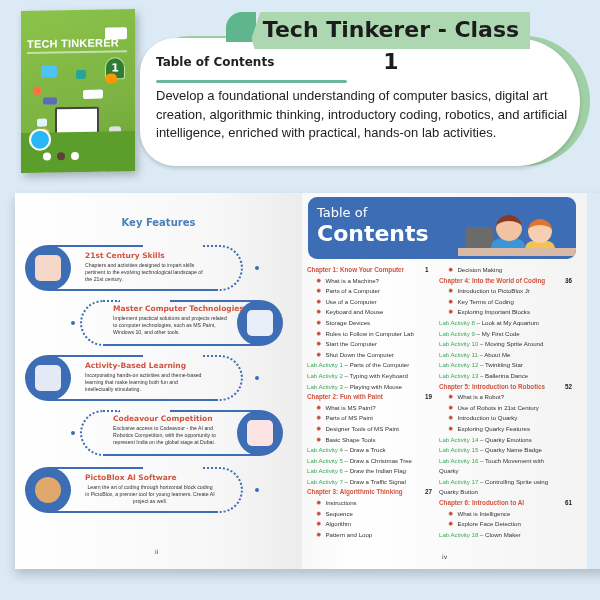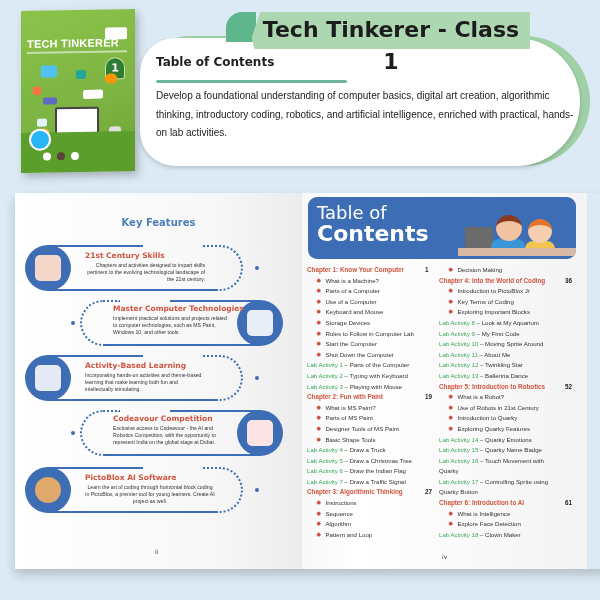--- a/index.html
+++ b/index.html
@@ -61,21 +61,21 @@
     box-shadow: 0 2px 4px rgba(0,0,0,0.18);
   }
   .banner-heading {
     position: absolute; left: 156px; top: 55px; font-size: 12px; font-weight: bold; color: #1f1f1f;
   }
   .banner-underline {
     position:absolute; left:156px; top:80px; width:191px; height:3px; background:#6fb79a; border-radius:2px;
   }
   .banner-desc {
     position: absolute; left: 156px; top: 87px; width: 420px;
-    font-family: "Liberation Sans", sans-serif; font-size: 10px; line-height: 18.5px; color: #222;
+    font-family: "Liberation Sans", sans-serif; font-size: 13px; line-height: 18.5px; color: #222;
   }
 
   
   .spread {
     position: absolute; left: 15px; top: 193px; width: 596px; height: 376px;
     box-shadow: 0 6px 10px rgba(0,0,0,0.18);
   }
   .page-left {
     position: absolute; left: 0; top: 0; width: 287px; height: 376px;
     background: linear-gradient(90deg, #ffffff 0%, #f7f7f7 70%, #ececec 100%);
@@ -101,21 +101,21 @@
   .feature.right .dots { border-radius:25px 0 0 25px; border-left:2px dotted #3d6db5; border-right:none; }
   .feature .dot { position:absolute; top:23px; width:4px; height:4px; border-radius:50%; background:#3d6db5; }
   .feature .f-title { position:absolute; font-size:7.5px; font-weight:bold; color:#d0543e; white-space:nowrap; }
   .feature .f-desc { position:absolute; font-family:"Liberation Sans", sans-serif; font-size:5.2px; line-height:7.2px; color:#333; }
   .page-num { position:absolute; font-size:6px; color:#333; }
 
   .toc-header {
     position:absolute; left:6px; top:4px; width:268px; height:62px; background:#3d6db5; border-radius:9px;
     overflow:hidden;
   }
-  .toc-header .h1 { position:absolute; left:9px; top:8px; color:#fff; font-size:18px; line-height:16px; }
+  .toc-header .h1 { position:absolute; left:9px; top:8px; color:#fff; font-size:13px; line-height:16px; }
   .toc-header .h2 { position:absolute; left:9px; top:24px; color:#fff; font-size:22px; font-weight:bold; line-height:26px; }
   .toc-header .desk { position:absolute; left:150px; top:51px; width:118px; height:8px; background:#d8b9a6; }
   .toc-header .pc { position:absolute; left:157px; top:30px; width:28px; height:21px; background:#6b6b6b; border-radius:2px; }
   .toc-header .kid1 { position:absolute; left:188px; top:18px; width:26px; height:26px; border-radius:50%; background:#f2c3a0; border-top:6px solid #8a3a22; }
   .toc-header .kid1b { position:absolute; left:183px; top:42px; width:34px; height:14px; border-radius:8px 8px 0 0; background:#3a96d8; }
   .toc-header .kid2 { position:absolute; left:220px; top:22px; width:24px; height:24px; border-radius:50%; background:#f6cfb0; border-top:6px solid #e3742e; }
   .toc-header .kid2b { position:absolute; left:217px; top:44px; width:30px; height:12px; border-radius:8px 8px 0 0; background:#f3c44d; }
 
   .toc-col { position:absolute; top:72px; font-family:"Liberation Sans", sans-serif; font-size:6.1px; }
   .toc-col .row { height:10.6px; line-height:10.6px; white-space:nowrap; position:relative; }
@@ -159,21 +159,21 @@
 <div class="banner-title">Tech Tinkerer - Class 1</div>
 <div class="banner-heading">Table of Contents</div>
 <div class="banner-underline"></div>
 <div class="banner-desc">Develop a foundational understanding of computer basics, digital art creation, algorithmic thinking, introductory coding, robotics, and artificial intelligence, enriched with practical, hands-on lab activities.</div>
 
 <div class="spread">
 
   <div class="page-left">
     <div class="kf-title">Key Features</div>
 
-    <div class="feature" style="left:10px;top:50px;text-align:right;">
+    <div class="feature" style="left:10px;top:50px;">
       <div class="circle-ico" style="left:0;">
           <div class="inner"></div>
         </div>
       <div class="bar-top" style="left:23px;top:2px;width:95px;"></div>
       <div class="bar-bot" style="left:23px;top:46px;width:170px;"></div>
       <div class="dots" style="left:178px;"></div>
       <div class="dot" style="left:230px;"></div>
       <div class="f-title" style="left:60px;top:8px;">21st Century Skills</div>
       <div class="f-desc" style="left:60px;top:19px;width:120px;">Chapters and activities designed to impart skills pertinent to the evolving technological landscape of the 21st century.</div>
     </div>

